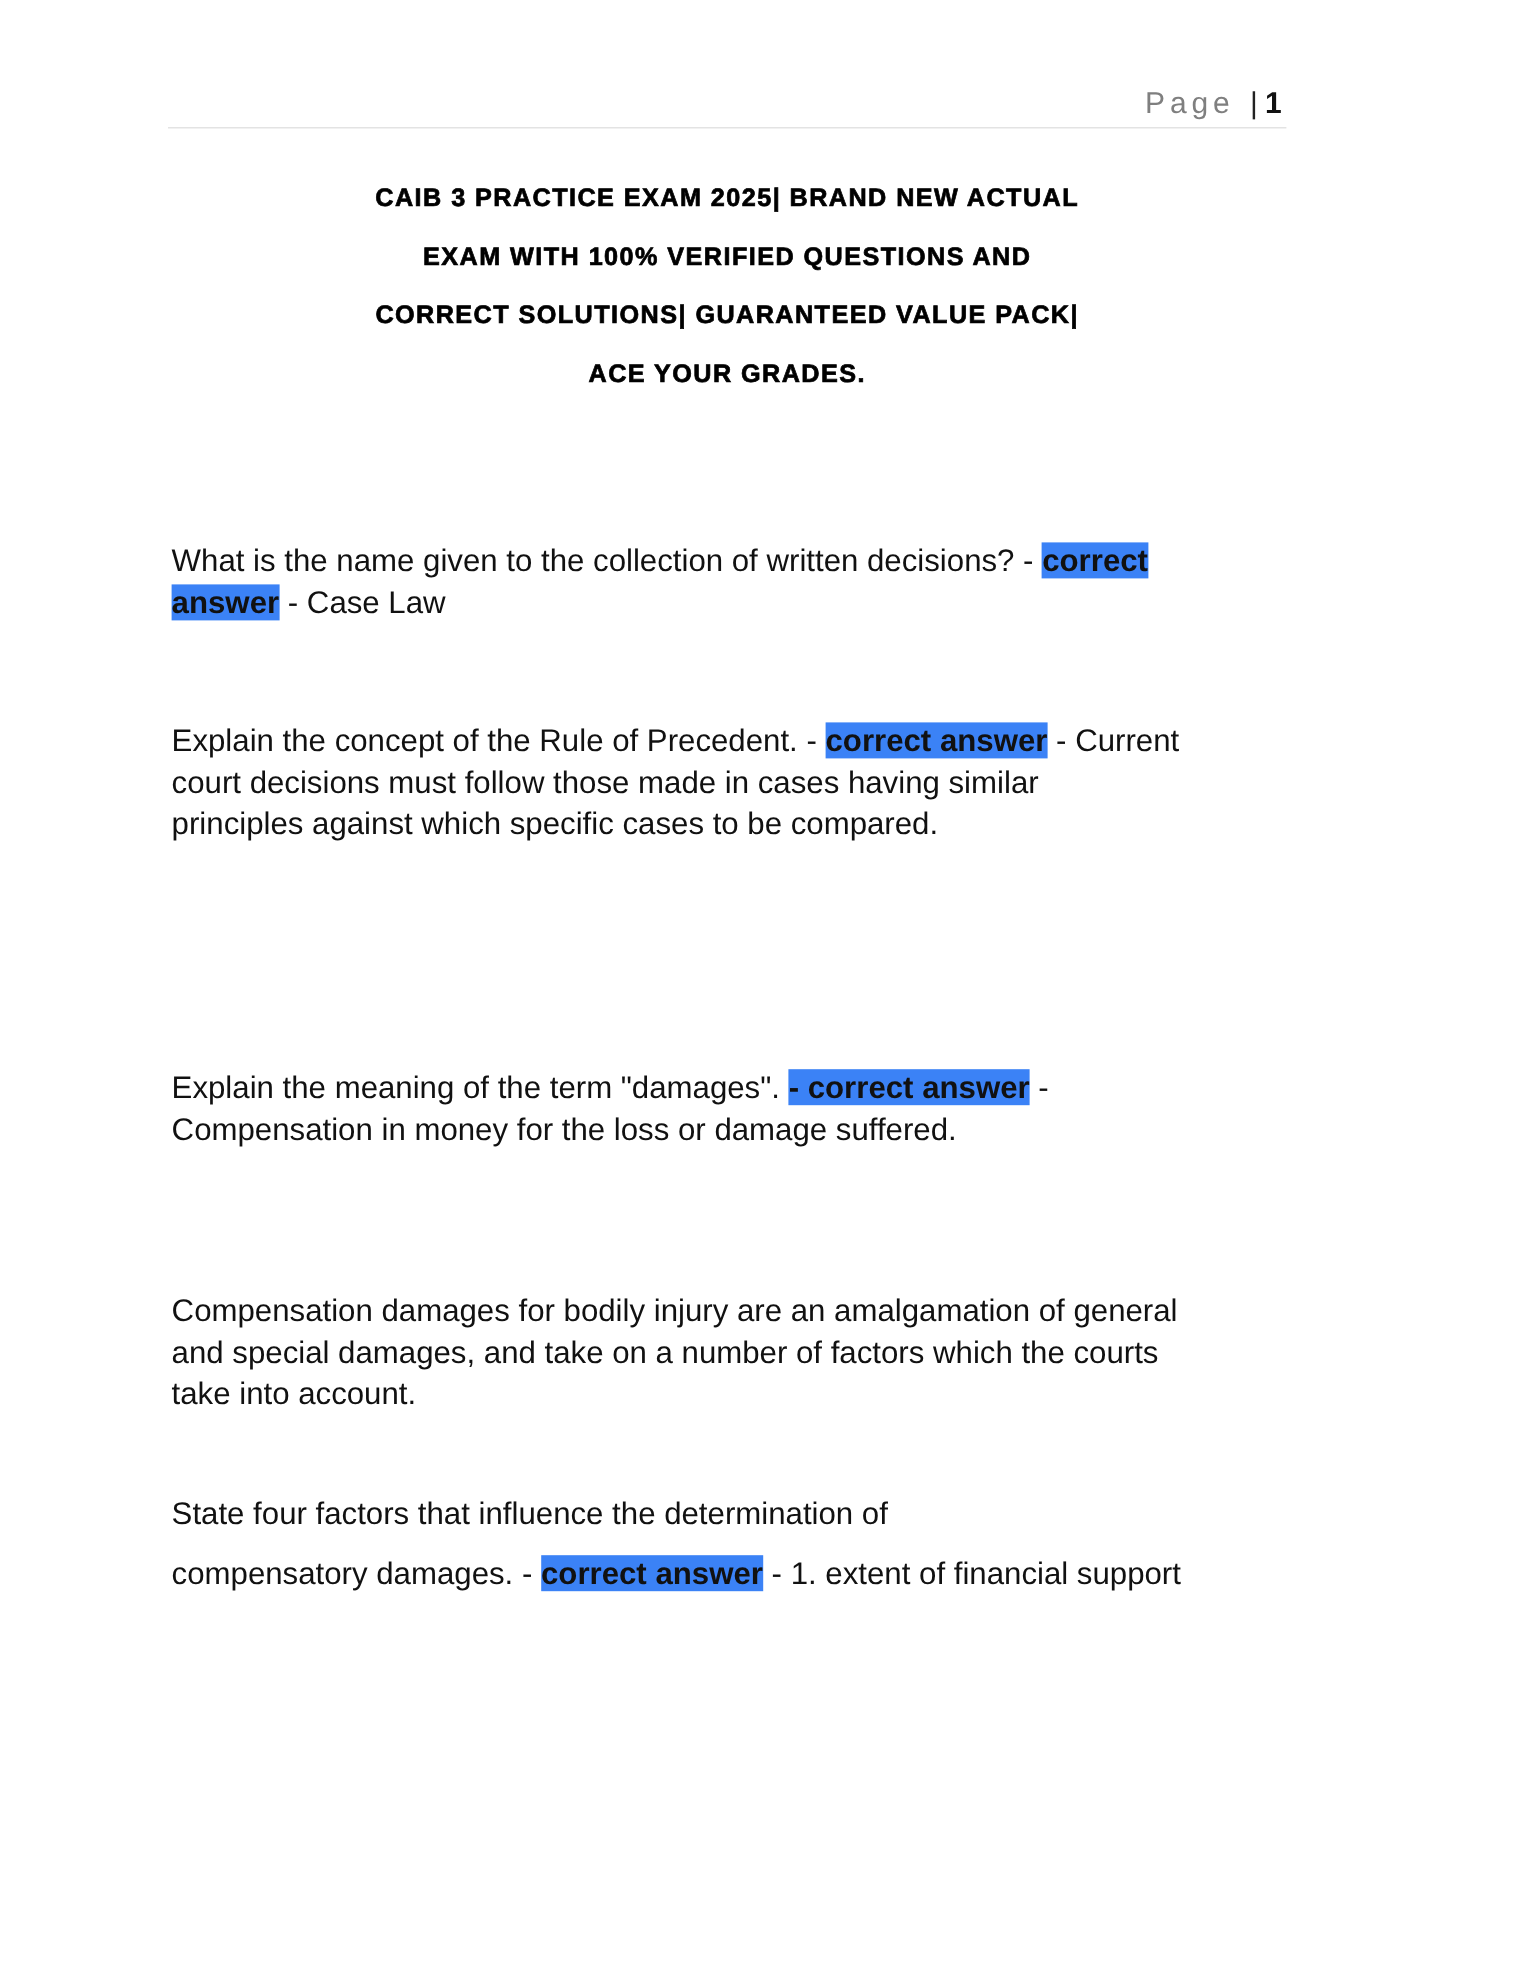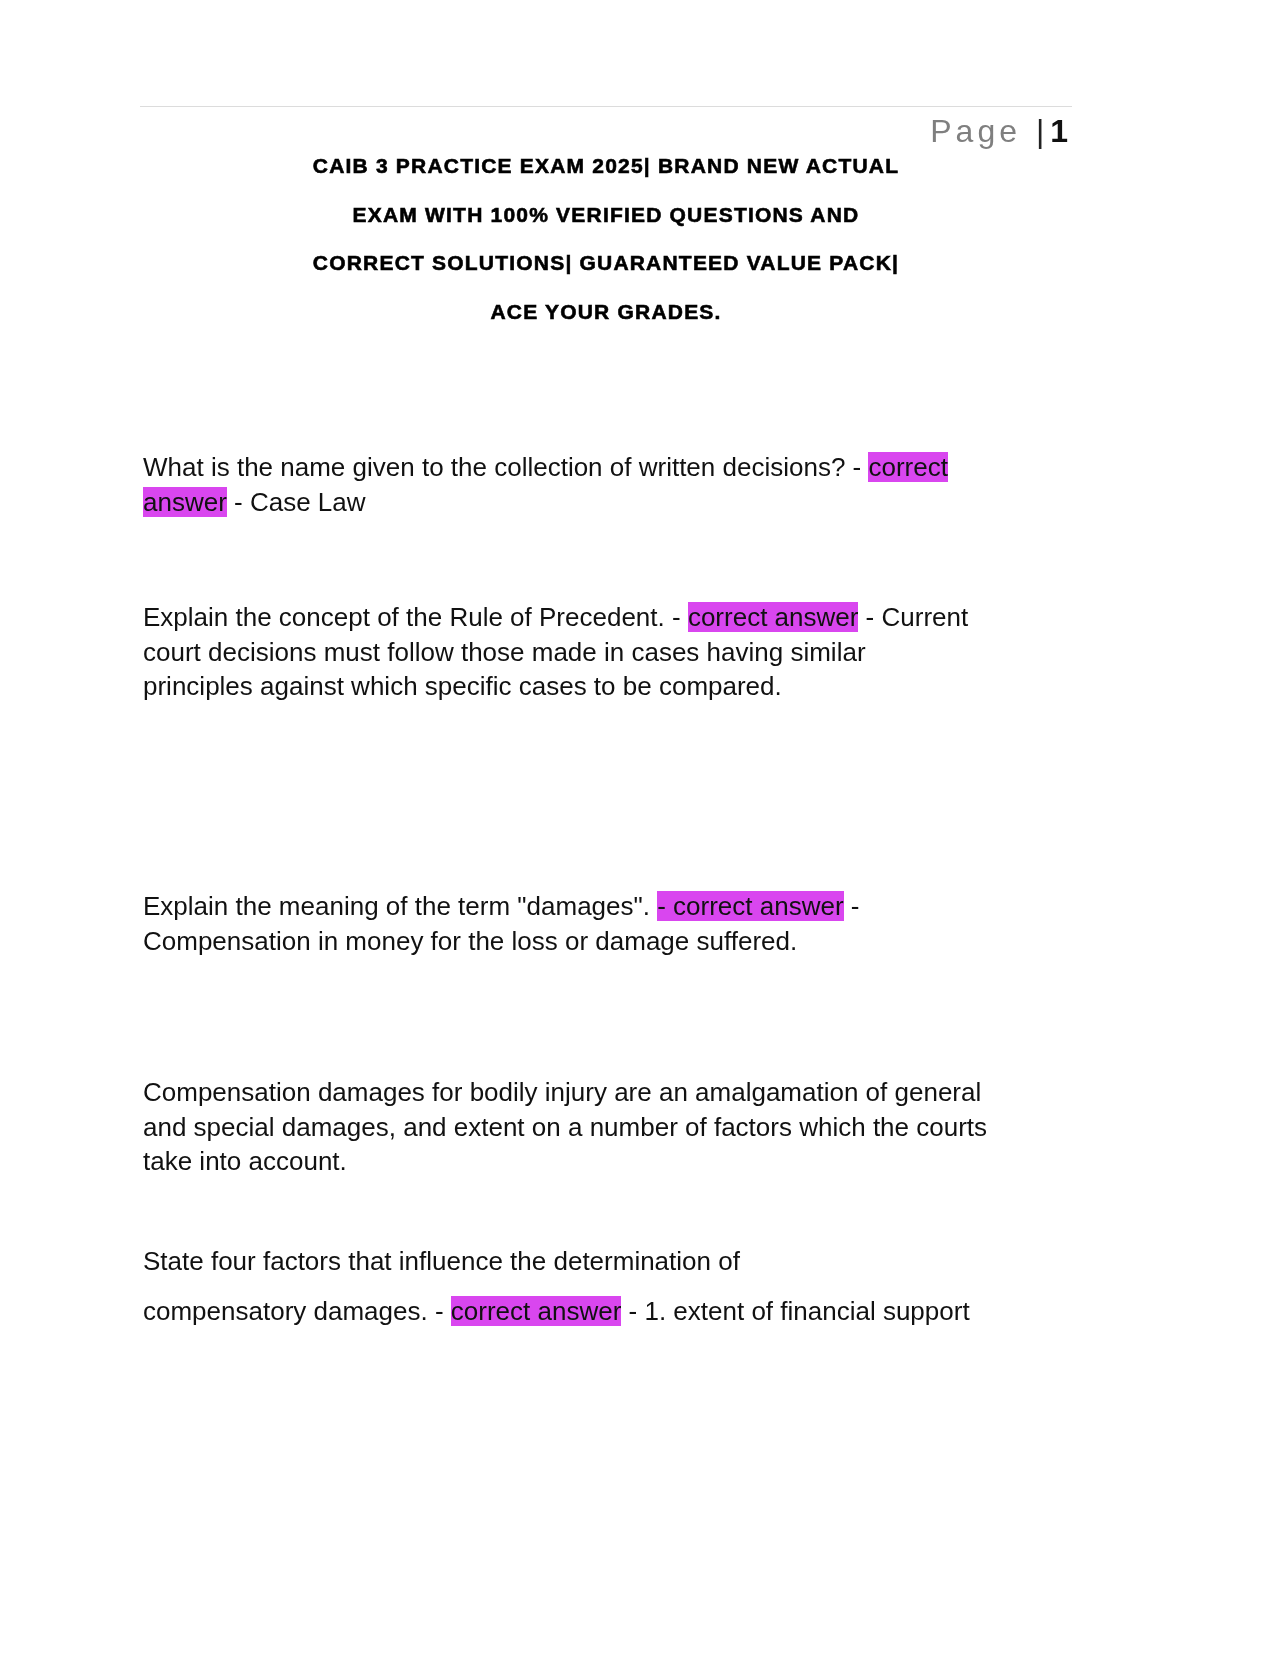--- a/index.html
+++ b/index.html
@@ -1,27 +1,27 @@
 <!DOCTYPE html>
 <html><head>
 <meta charset="utf-8">
 <style>
   html, body { margin: 0; padding: 0; background: #ffffff; }
   body { width: 1280px; height: 1656px; position: relative; overflow: hidden; }
   .page { position: absolute; left: 0; top: 0; width: 1280px; height: 1656px; background: #fff; }
   .header { position: absolute; left: 140px; top: 70px; width: 932px; height: 36px; border-bottom: 1px solid #dcdcdc; }
-  .page-num { position: absolute; right: 4px; top: 2px; font-family: "Liberation Sans", sans-serif; font-size: 32px; color: #7f7f7f; letter-spacing: 4px; margin-top: 41px; }
+  .page-num { position: absolute; right: 4px; top: 2px; font-family: "Liberation Sans", sans-serif; font-size: 25px; color: #7f7f7f; letter-spacing: 4px; }
   .page-num .bar { color: #222; letter-spacing: 0; margin-left: 2px; }
   .page-num .num { color: #111; font-weight: bold; letter-spacing: 0; margin-left: 6px; }
   .title { position: absolute; left: 140px; top: 142px; width: 932px; text-align: center;
     font-family: "Liberation Sans", sans-serif; font-weight: 900; font-size: 21px; line-height: 48.5px;
     color: #000; letter-spacing: 1.2px; -webkit-text-stroke: 0.6px #000; }
   .para { position: absolute; left: 143px; width: 920px; font-family: "Liberation Sans", sans-serif;
     font-size: 26px; line-height: 34.5px; color: #111; }
-  .hl { background: #d946ef; }
+  .hl { background: #3b82f6; font-weight: bold; }
 </style>
 </head>
 <body>
 
 <div class="page">
 
   <div class="header">
     <div class="page-num"><span>Page</span> <span class="bar">|</span><span class="num">1</span></div>
   </div>
 
@@ -43,21 +43,21 @@
     <div>principles against which specific cases to be compared.</div>
   </div>
 
   <div class="para" style="top:889px;">
     <div><span>Explain the meaning of the term "damages". </span><span class="hl">- correct answer</span><span> -</span></div>
     <div>Compensation in money for the loss or damage suffered.</div>
   </div>
 
   <div class="para" style="top:1075px;">
     <div>Compensation damages for bodily injury are an amalgamation of general</div>
-    <div>and special damages, and extent on a number of factors which the courts</div>
+    <div>and special damages, and take on a number of factors which the courts</div>
     <div>take into account.</div>
   </div>
 
   <div class="para" style="top:1244px;">
     <div>State four factors that influence the determination of</div>
   </div>
   <div class="para" style="top:1294px;">
     <div><span>compensatory damages. - </span><span class="hl">correct answer</span><span> - 1. extent of financial support</span></div>
   </div>
 

